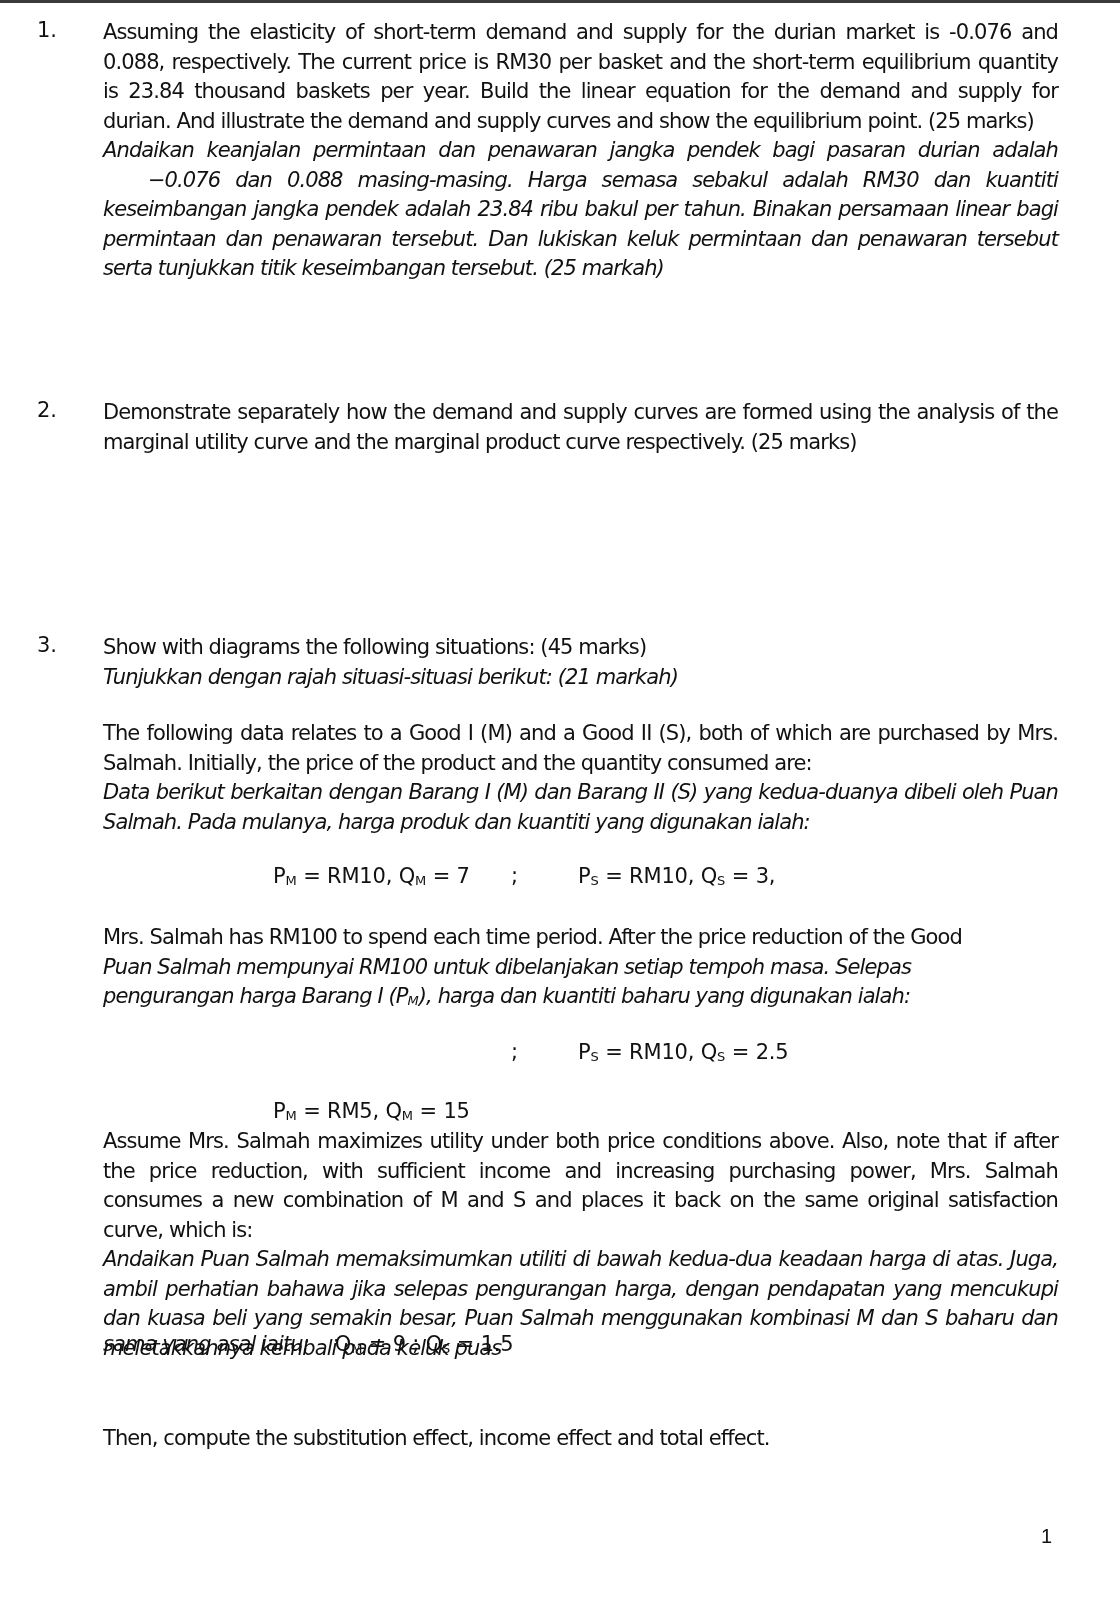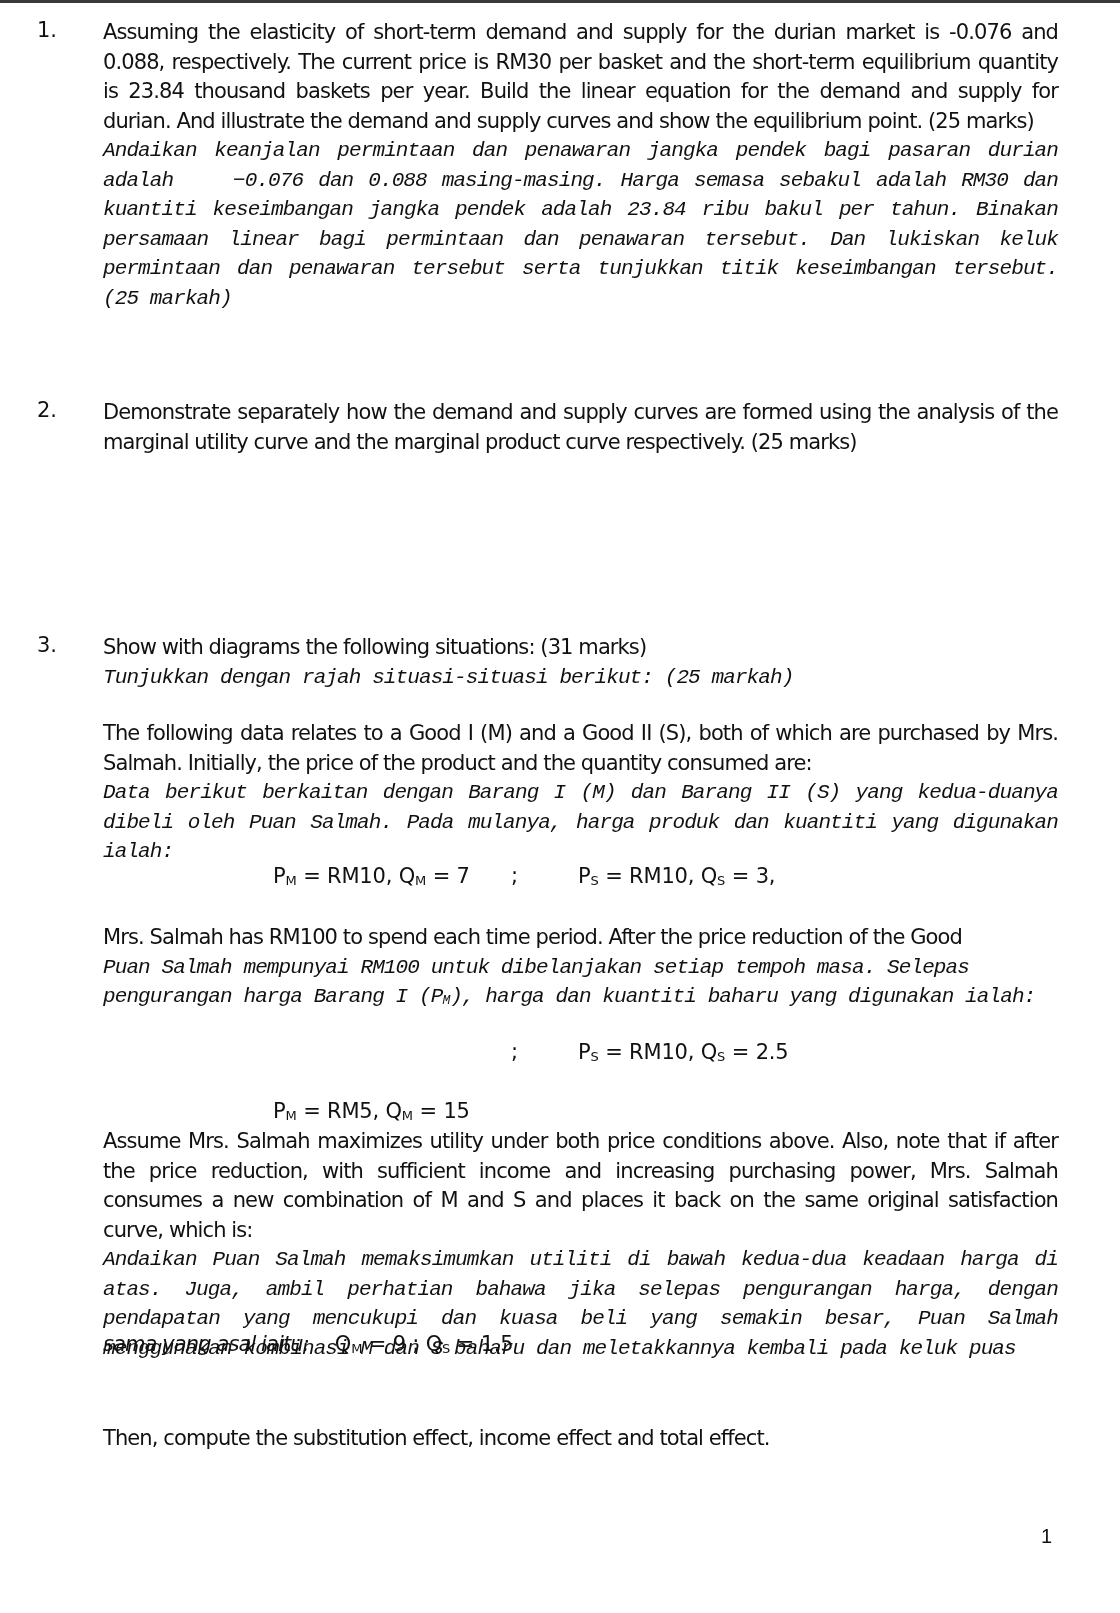--- a/index.html
+++ b/index.html
@@ -6,21 +6,21 @@
   body {
     width: 1120px; height: 1613px; background: #ffffff; position: relative;
     overflow: hidden; color: #111111;
     font-family: "DejaVu Sans", sans-serif;
   }
   .topline { position: absolute; left: 0; top: 0; width: 1120px; height: 3px; background: #3a3a3a; }
   .q { position: absolute; left: 0; width: 1120px; }
   .num { position: absolute; left: 37px; font-size: 21px; }
   .body { position: absolute; left: 103px; width: 955px; }
   p { margin: 0; font-size: 21px; line-height: 29.5px; text-align: justify; letter-spacing: -0.9px; word-spacing: 0px; }
-  p.it { font-style: italic; font-family: Liberation Mono, monospace; }
+  p.it { font-style: italic; }
   p.last-left { text-align-last: left; }
   .eq { position: absolute; font-size: 21px; letter-spacing: -0.2px; white-space: pre; }
   sub.s { font-size: 13px; vertical-align: -2px; letter-spacing: 0; }
   .pagenum { position: absolute; left: 1041px; top: 1525px; font-family: "Liberation Sans", sans-serif; font-size: 20px; }
 </style>
 </head>
 <body>
 
 <div class="topline"></div>
 
@@ -35,22 +35,22 @@
 <div class="q" style="top:398px;">
   <span class="num" style="top:0;">2.</span>
   <div class="body">
     <p>Demonstrate separately how the demand and supply curves are formed using the analysis of the marginal utility curve and the marginal product curve respectively. (25 marks)</p>
   </div>
 </div>
 
 <div class="q" style="top:633px;">
   <span class="num" style="top:0;">3.</span>
   <div class="body">
-    <p>Show with diagrams the following situations: (31 marks)</p>
-    <p class="it">Tunjukkan dengan rajah situasi-situasi berikut: (25 markah)</p>
+    <p>Show with diagrams the following situations: (45 marks)</p>
+    <p class="it">Tunjukkan dengan rajah situasi-situasi berikut: (21 markah)</p>
   </div>
 </div>
 
 <div class="body" style="top:719px;">
   <p>The following data relates to a Good I (M) and a Good II (S), both of which are purchased by Mrs. Salmah. Initially, the price of the product and the quantity consumed are:</p>
   <p class="it">Data berikut berkaitan dengan Barang I (M) dan Barang II (S) yang kedua-duanya dibeli oleh Puan Salmah. Pada mulanya, harga produk dan kuantiti yang digunakan ialah:</p>
 </div>
 
 <div class="eq" style="left:273px; top:864px;"><span>P</span><sub class="s">M</sub><span> = </span><span>RM10</span><span>, </span><span>Q</span><sub class="s">M</sub><span> = </span><span>7</span></div>
 <div class="eq" style="left:511px; top:864px;">;</div>

